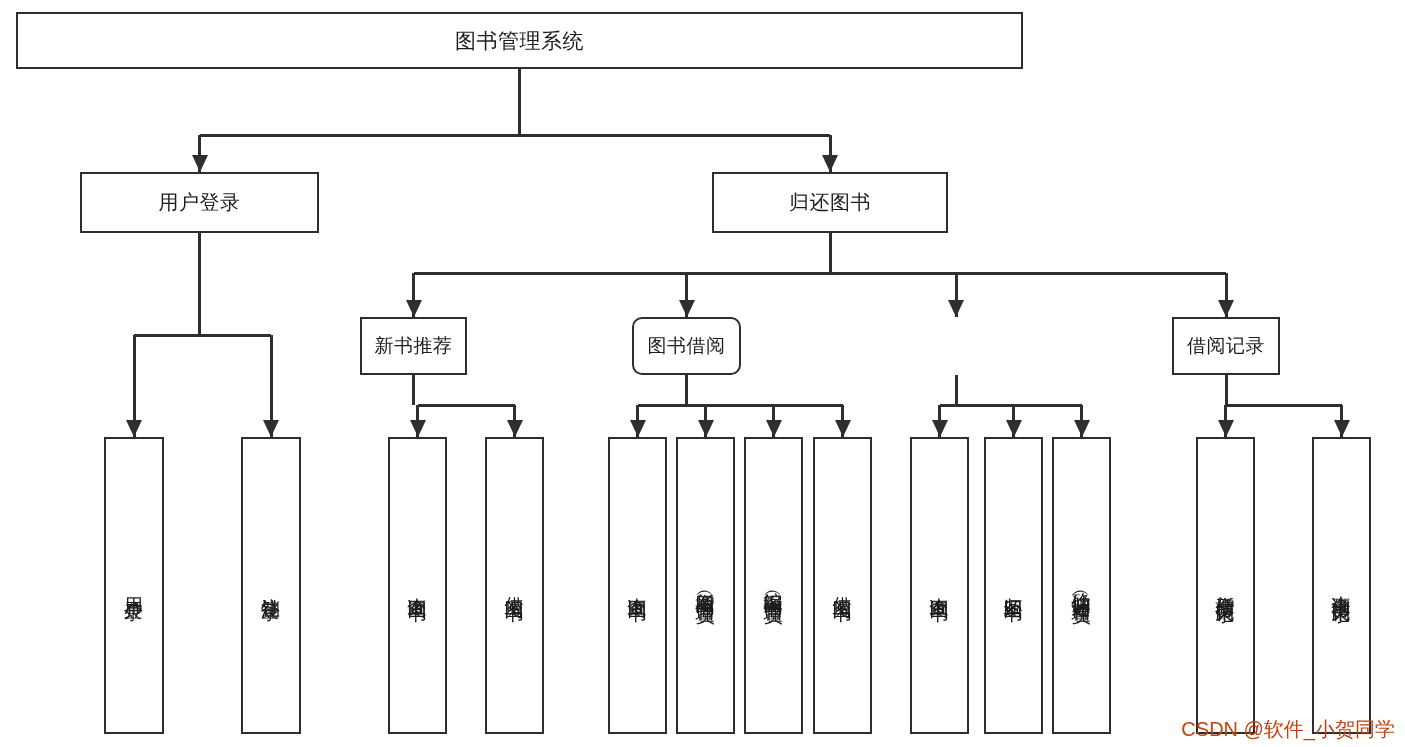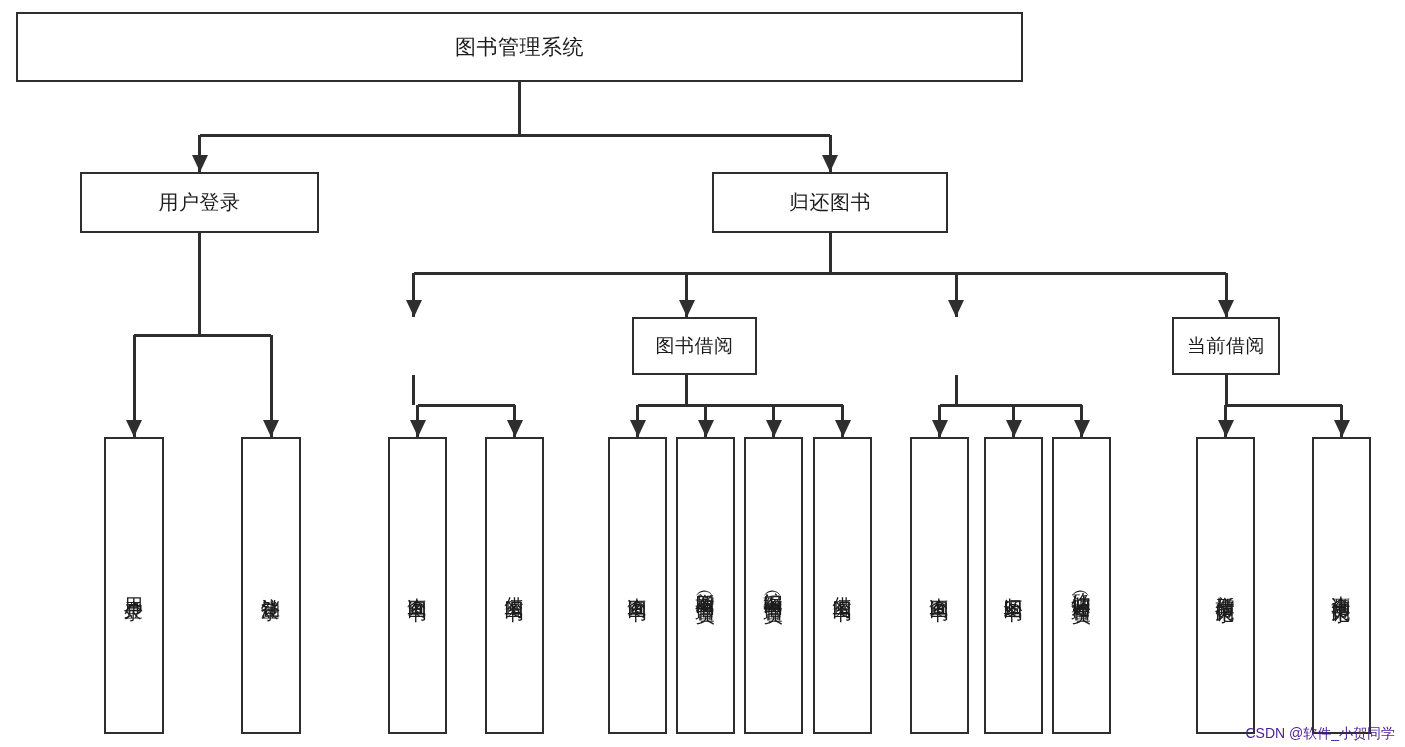--- a/index.html
+++ b/index.html
@@ -55,22 +55,22 @@
     width:0;height:0;
     border-left:8px solid transparent;
     border-right:8px solid transparent;
     border-top:17px solid #2e2e2e;
   }
   
   #watermark{
     position:absolute;
     right:10px;
     bottom:4px;
-    font-size:14px;
-    color:#4c1d95;
+    font-size:20px;
+    color:#c2410c;
     white-space:nowrap;
     pointer-events:none;
   }
 </style>
 </head>
 <body>
 
 <div id="stage">
 
   <div id="connectors">
@@ -121,36 +121,39 @@
       <div class="ln v" style="left: 1080px; top: 405px; height: 32px;"></div>
       <div class="arrow" style="left: 1073.5px; top: 420px;"></div>
       <div class="ln v" style="left: 1224.5px; top: 375px; height: 30px;"></div>
       <div class="ln h" style="left: 1225.5px; top: 403.5px; width: 116px;"></div>
       <div class="ln v" style="left: 1224px; top: 405px; height: 32px;"></div>
       <div class="arrow" style="left: 1217.5px; top: 420px;"></div>
       <div class="ln v" style="left: 1340px; top: 405px; height: 32px;"></div>
       <div class="arrow" style="left: 1333.5px; top: 420px;"></div>
     </div>
 
-  <div class="node root" style="left:16px;top:12px;width:1007px;height:70px;text-align:right;">
+  <div class="node root" style="left:16px;top:12px;width:1007px;height:57px;text-align:right;">
     <span class="lbl">图书管理系统</span>
   </div>
 
   <div class="node lvl1" style="left:80px;top:172px;width:239px;height:61px;">
     <span class="lbl">用户登录</span>
   </div>
   <div class="node lvl1" style="left:712px;top:172px;width:236px;height:61px;">
     <span class="lbl">归还图书</span>
   </div>
 
-  <div class="node lvl2" style="left:632px;top:317px;width:125px;height:58px;">
+  <div class="node lvl2" style="left:360px;top:317px;width:107px;height:58px;">
+    <span class="lbl">新书推荐</span>
+  </div>
+  <div class="node lvl2" style="left:632px;top:317px;width:109px;height:58px;border-radius:10px;">
     <span class="lbl">图书借阅</span>
   </div>
   <div class="node lvl2" style="left:1172px;top:317px;width:108px;height:58px;">
-    <span class="lbl">当前借阅</span>
+    <span class="lbl">借阅记录</span>
   </div>
 
   <div class="node leaf" style="left:104px;top:437px;width:60px;height:297px;">
     <span class="lbl">用户登录</span>
   </div>
   <div class="node leaf" style="left:241px;top:437px;width:60px;height:297px;">
     <span class="lbl">注销登录</span>
   </div>
   <div class="node leaf" style="left:388px;top:437px;width:59px;height:297px;">
     <span class="lbl">查询图书</span>

